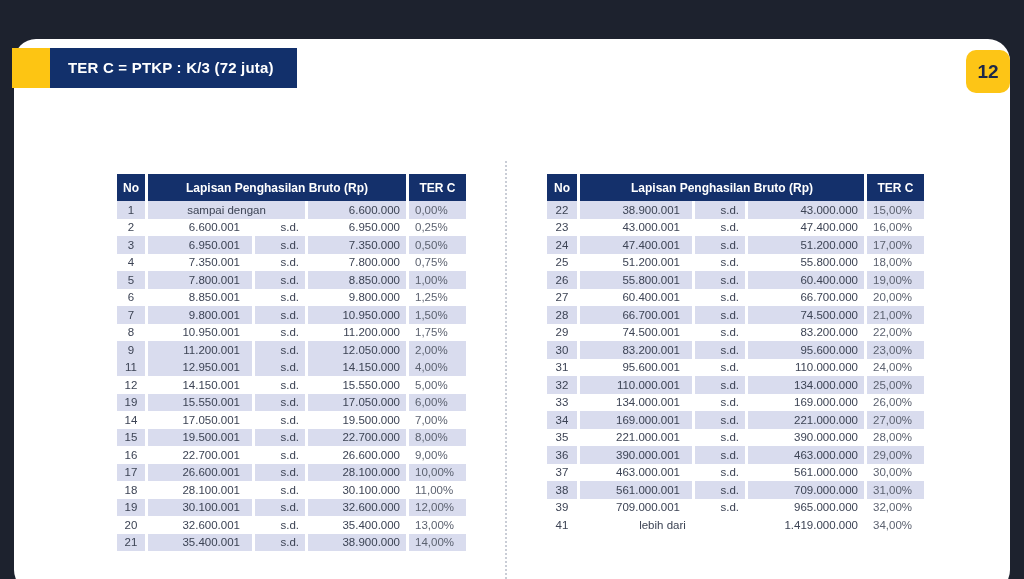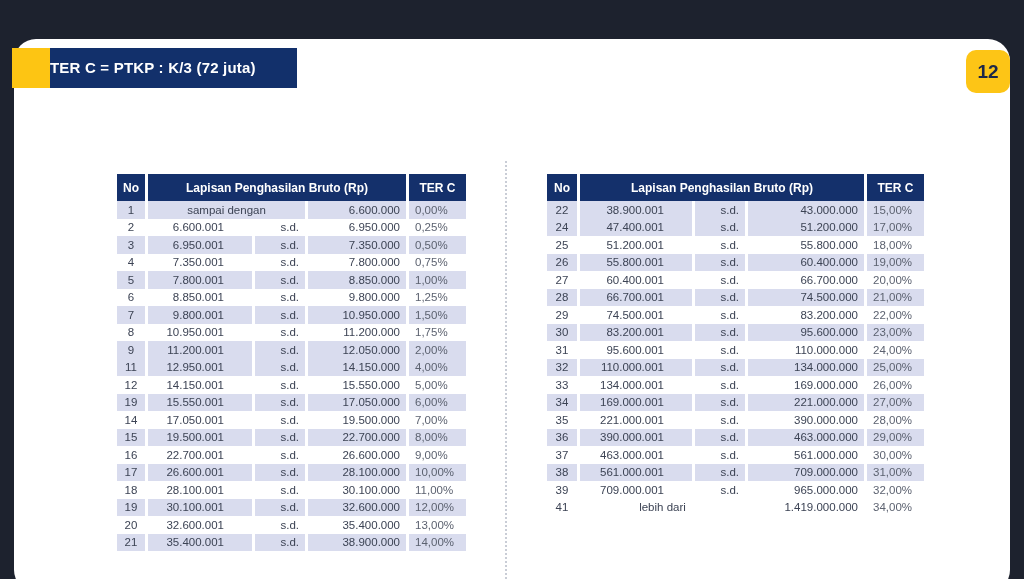--- a/index.html
+++ b/index.html
@@ -23,20 +23,21 @@
     width: 38px; height: 40px;
     background: #fdc513;
   }
   .title-bar {
     position: absolute; left: 50px; top: 48px;
     width: 247px; height: 40px;
     background: #12306b;
     color: #ffffff;
     font-size: 15px; font-weight: bold;
     line-height: 40px;
+    padding-left: 18px;
     box-sizing: border-box;
     letter-spacing: 0.2px;
   }
   
   .page-badge {
     position: absolute; left: 966px; top: 50px;
     width: 44px; height: 43px;
     background: #fdc516;
     border-radius: 10px;
     color: #1d2748;
@@ -70,21 +71,21 @@
   td {
     height: 17.5px;
     font-size: 11.5px;
     color: #3c4354;
     padding: 0 6px;
     white-space: nowrap;
     overflow: hidden;
   }
   tr.shaded td { background: #d9dcee; }
   .c-no   { text-align: center; padding: 0 2px; }
-  .c-from { text-align: right;  padding-right: 28px; }
+  .c-from { text-align: right;  padding-right: 12px; }
   .c-mid  { text-align: right; }
   .c-to   { text-align: right;  }
   .c-span { text-align: center; }
   .c-ter  { color: #5c6270; }
   
   .footer-line-navy {
     position: absolute; left: 570px; top: 547px;
     width: 110px; height: 4px; background: #1d2748;
     border-radius: 2px 0 0 2px;
   }
@@ -284,20 +285,27 @@
         </tr>
       </thead>
       <tbody>
           <tr class="shaded">
             <td class="c-no">22</td>
             <td class="c-from">38.900.001</td>
             <td class="c-mid">s.d.</td>
             <td class="c-to">43.000.000</td>
             <td class="c-ter">15,00%</td>
           </tr>
+          <tr>
+            <td class="c-no">23</td>
+            <td class="c-from">43.000.001</td>
+            <td class="c-mid">s.d.</td>
+            <td class="c-to">47.400.000</td>
+            <td class="c-ter">16,00%</td>
+          </tr>
           <tr class="shaded">
             <td class="c-no">24</td>
             <td class="c-from">47.400.001</td>
             <td class="c-mid">s.d.</td>
             <td class="c-to">51.200.000</td>
             <td class="c-ter">17,00%</td>
           </tr>
           <tr>
             <td class="c-no">25</td>
             <td class="c-from">51.200.001</td>

